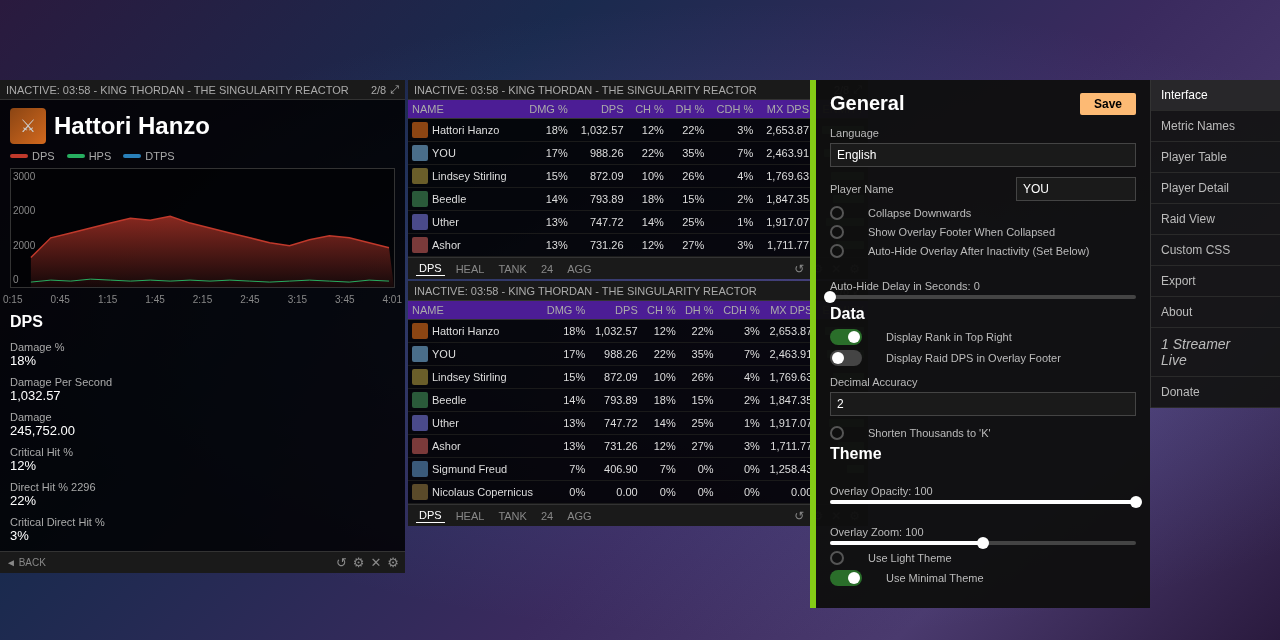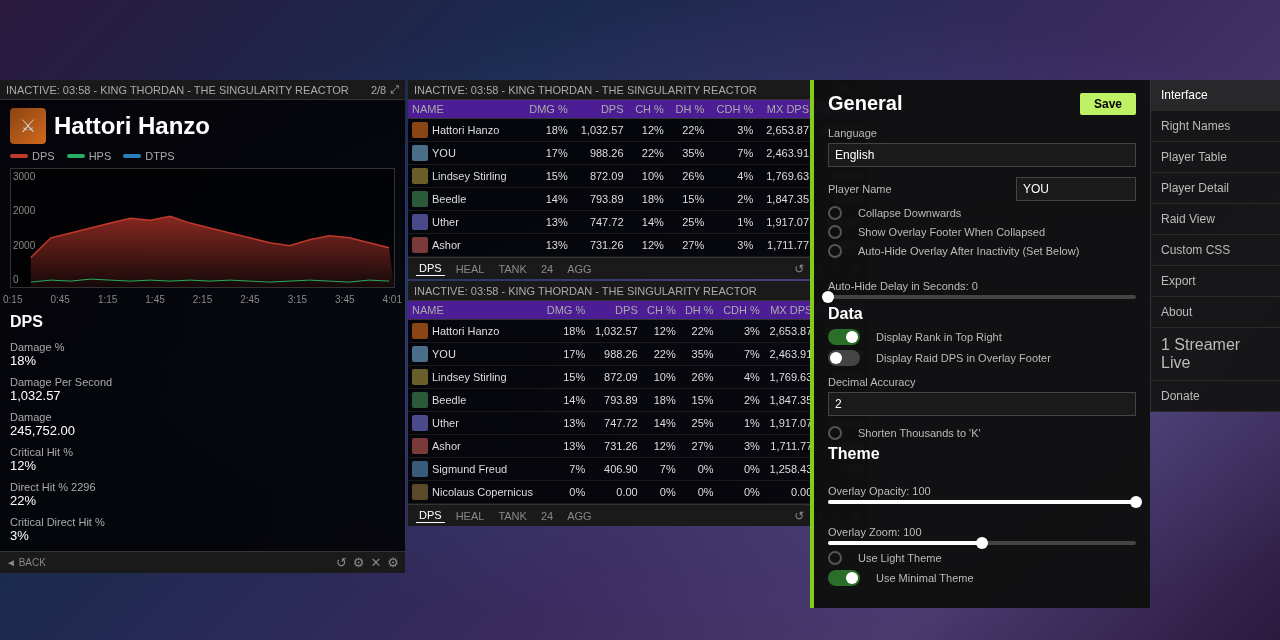--- a/index.html
+++ b/index.html
@@ -261,37 +261,37 @@
     
     .settings-panel {
       position: absolute;
       right: 130px;
       top: 80px;
       width: 340px;
       background: rgba(15,15,15,0.97);
       z-index: 10;
       color: #ccc;
       padding: 12px 14px;
-      border-left: 4px solid #84cc16;
+      border-left: 6px solid #84cc16;
       overflow-y: auto;
       max-height: 560px;
     }
     .settings-header {
       display: flex;
       justify-content: space-between;
       align-items: center;
       margin-bottom: 12px;
     }
     .settings-title {
       font-size: 20px;
       font-weight: bold;
       color: #fff;
     }
     .save-btn {
-      background: #bef264;
+      background: #fdba74;
       color: #000;
       border: none;
       padding: 4px 14px;
       font-size: 12px;
       font-weight: bold;
       cursor: pointer;
       border-radius: 2px;
     }
     .settings-section {
       margin-bottom: 10px;
@@ -299,21 +299,21 @@
     .settings-section-title {
       font-size: 16px;
       font-weight: bold;
       color: #fff;
       margin-bottom: 6px;
     }
     .settings-row {
       display: flex;
       align-items: center;
       margin-bottom: 5px;
-      gap: 16px;
+      gap: 24px;
     }
     .settings-row label {
       font-size: 11px;
       color: #bbb;
       flex: 1;
     }
     .radio-circle {
       width: 14px; height: 14px;
       border-radius: 50%;
       border: 2px solid #555;
@@ -755,28 +755,28 @@
       <span style="color:#888;">↺</span>
       <span style="color:#888;">⚙</span>
       <span style="color:#888;">✕</span>
       <span style="color:#888;">⚙</span>
     </div>
   </div>
 </div>
 
 <div class="right-sidebar">
   <div class="sidebar-item active">Interface</div>
-  <div class="sidebar-item">Right Names</div>
+  <div class="sidebar-item">Metric Names</div>
   <div class="sidebar-item">Player Table</div>
   <div class="sidebar-item">Player Detail</div>
   <div class="sidebar-item">Raid View</div>
   <div class="sidebar-item">Custom CSS</div>
   <div class="sidebar-item">Export</div>
   <div class="sidebar-item">About</div>
-  <div class="sidebar-item" style="font-size:16px;">1 Streamer<br>Live</div>
+  <div class="sidebar-item" style="font-size:14px;font-style:italic;">1 Streamer<br>Live</div>
   <div class="sidebar-item">Donate</div>
 </div>
 
 <div class="settings-panel">
   <div class="settings-header">
     <span class="settings-title">General</span>
     <button class="save-btn">Save</button>
   </div>
 
   <div class="settings-section">

